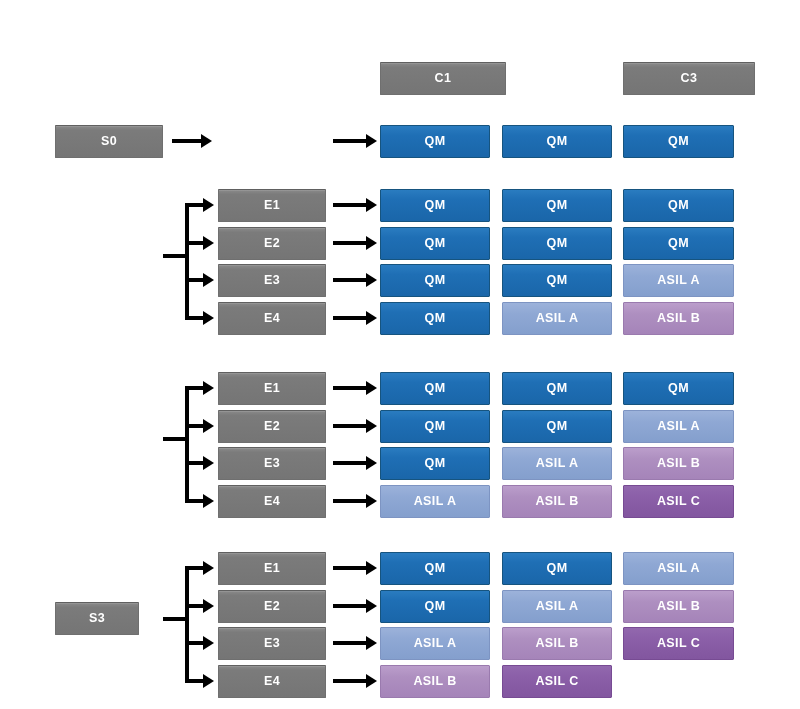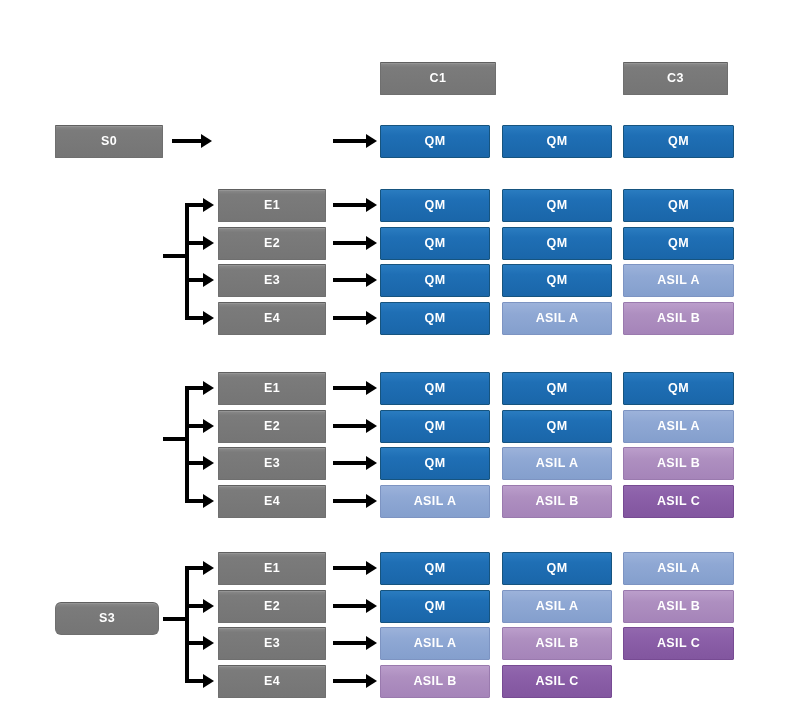--- a/index.html
+++ b/index.html
@@ -78,22 +78,22 @@
     position: absolute;
     height: 4px;
     background: #000000;
   }
 </style>
 </head>
 <body>
 
 <div id="stage">
 
-  <div class="box gray" style="left:380px; top:62px; width:116px;">C1</div>
-  <div class="box gray" style="left:623px; top:62px; width:105px;">C3</div>
+  <div class="box gray" style="left:380px; top:62px; width:126px;">C1</div>
+  <div class="box gray" style="left:623px; top:62px; width:132px;">C3</div>
 
   <div class="box gray" style="left:55px; top:125px; width:108px;">S0</div>
 
   <div class="arrow" style="left:172px; top:141px; width:40px;">
     <span class="shaft" style="width:29px;"></span>
     <span class="head" style="left:29px;"></span>
   </div>
 
 
   <div class="arrow" style="left:333px; top:141px; width:44px;">
@@ -220,21 +220,21 @@
   <div class="box cell asil-a" style="left:623px; top:410px; width:111px;">ASIL A</div>
 
   <div class="box cell qm" style="left:380px; top:447px; width:110px;">QM</div>
   <div class="box cell asil-a" style="left:502px; top:447px; width:110px;">ASIL A</div>
   <div class="box cell asil-b" style="left:623px; top:447px; width:111px;">ASIL B</div>
 
   <div class="box cell asil-a" style="left:380px; top:485px; width:110px;">ASIL A</div>
   <div class="box cell asil-b" style="left:502px; top:485px; width:110px;">ASIL B</div>
   <div class="box cell asil-c" style="left:623px; top:485px; width:111px;">ASIL C</div>
 
-  <div class="box gray" style="left:55px; top:602px; width:104px;border-radius:6px;">S3</div>
+  <div class="box gray" style="left:55px; top:602px; width:84px;">S3</div>
 
   <div class="branch" style="left:163px; top:551px; width:26px; height:148px;">
     <span class="stub" style="left:0px;  top:66px; width:26px;"></span>
     <span class="trunk" style="left:22px; top:17px; height:115px;"></span>
   </div>
 
   <div class="arrow" style="left:185px; top:568px; width:28px;">
     <span class="shaft" style="width:18px;"></span>
       <span class="head" style="left:18px;"></span>
   </div>

